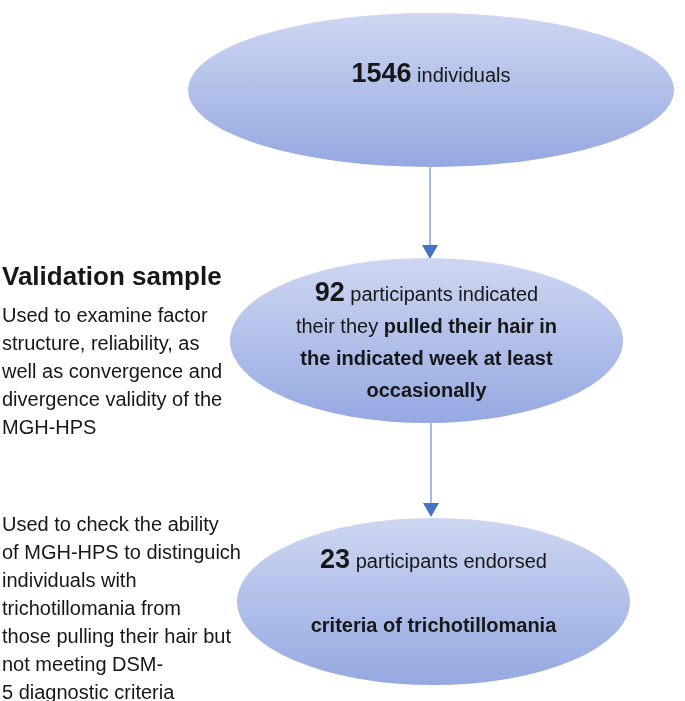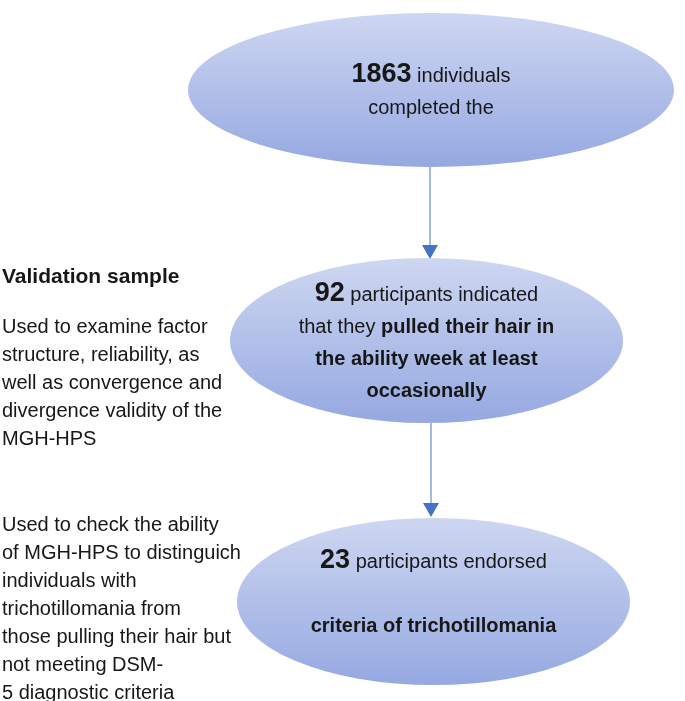--- a/index.html
+++ b/index.html
@@ -34,57 +34,57 @@
   .node3 .node-text { padding-bottom: 20px; }
   .node-text { font-size: 20px; line-height: 32px; }
   .num { font-weight: bold; font-size: 27px; }
   .b   { font-weight: bold; }
   .arrow { position: absolute; }
   .arrow1 { left: 421px; top: 166px; }
   .arrow2 { left: 422px; top: 422px; }
   .notes-heading {
     position: absolute;
     left: 2px; top: 262px;
-    font-size: 21px;
+    font-size: 26px;
     font-weight: bold;
     line-height: 28px;
   }
   .para {
     position: absolute;
     left: 2px;
     width: 276px;
     font-size: 20px;
     line-height: 28px;
     white-space: pre-line;
   }
-  .para1 { top: 312px; }
+  .para1 { top: 301px; }
   .para2 { top: 510px; }
 </style>
 </head>
 <body>
 
 <div class="canvas">
 
   <div class="ellipse node1">
     <div class="node-text">
-      <span class="num">1863</span><span> individuals</span><br>
-      <span>completed the</span><br>
+      <span class="num">1546</span><span> individuals</span><br>
+      <br>
     </div>
   </div>
 
   <svg class="arrow arrow1" width="18" height="94" viewBox="0 0 18 94">
     <line x1="9" y1="0" x2="9" y2="80" stroke-width="2" stroke="#a3b9e6"></line>
     <polygon points="1,79 17,79 9,93" fill="#4472c4"></polygon>
   </svg>
 
   <div class="ellipse node2">
     <div class="node-text">
       <span class="num">92</span><span> participants indicated</span><br>
-      <span>that they </span><span class="b">pulled their hair in</span><br>
-      <span class="b">the ability week at least</span><br>
+      <span>their they </span><span class="b">pulled their hair in</span><br>
+      <span class="b">the indicated week at least</span><br>
       <span class="b">occasionally</span>
     </div>
   </div>
 
   <svg class="arrow arrow2" width="18" height="96" viewBox="0 0 18 96">
     <line x1="9" y1="0" x2="9" y2="82" stroke-width="2" stroke="#a3b9e6"></line>
     <polygon points="1,81 17,81 9,95" fill="#4472c4"></polygon>
   </svg>
 
   <div class="ellipse node3">

